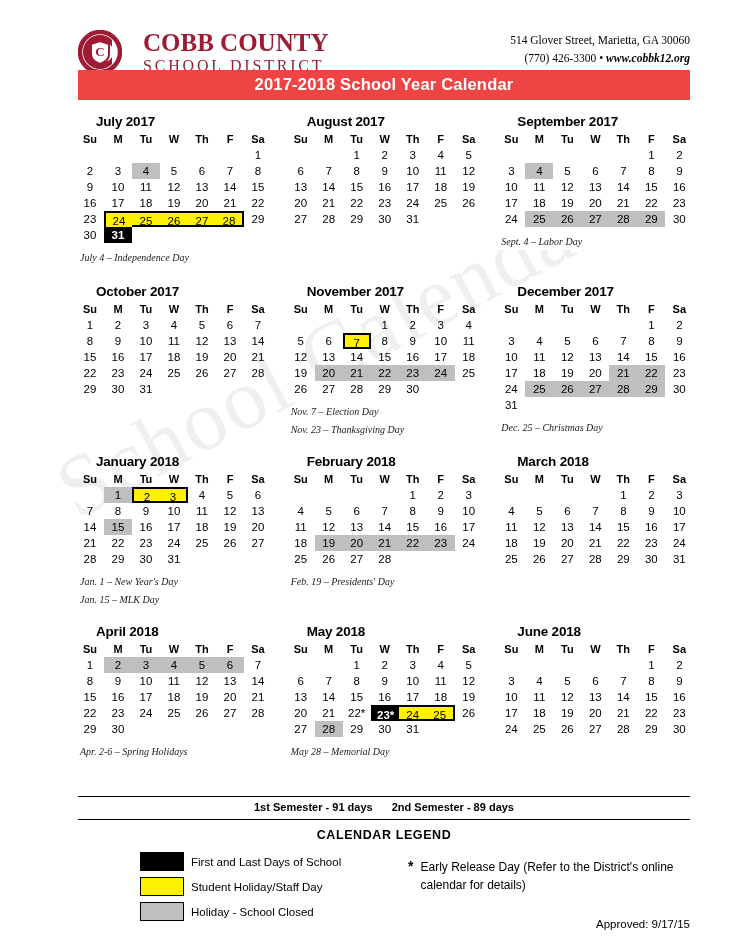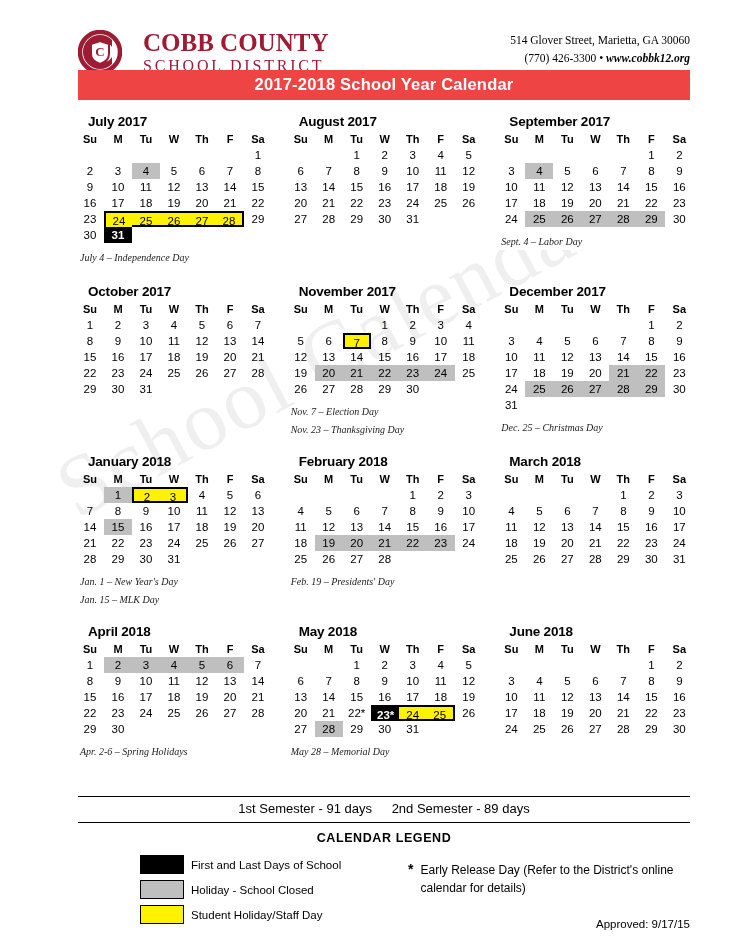--- a/index.html
+++ b/index.html
@@ -121,21 +121,21 @@
     grid-template-columns: repeat(3, 1fr);
     grid-auto-rows: 170px;
     column-gap: 12px;
   }
   .month {
     position: relative;
   }
   .month-name {
     font-size: 13.5px;
     font-weight: bold;
-    margin: 0 0 3px 12px;
+    margin: 0 0 3px 20px;
     letter-spacing: -0.2px;
   }
   table.cal {
     border-collapse: collapse;
     width: 196px;
     table-layout: fixed;
   }
   table.cal th {
     font-size: 11px;
     font-weight: bold;
@@ -186,22 +186,22 @@
     z-index: 2;
     margin: 2px 46px 0 78px;
   }
   .rule {
     border: 0;
     border-top: 1.6px solid #000;
     margin: 0;
   }
   .semesters {
     text-align: center;
-    font-size: 13px;
-    font-weight: normal;
+    font-size: 11px;
+    font-weight: bold;
     padding: 4px 0 6px 0;
   }
   .semesters span { margin: 0 8px; }
   .legend-title {
     text-align: center;
     font-size: 12.5px;
     font-weight: bold;
     letter-spacing: 0.6px;
     padding: 8px 0 10px 0;
   }
@@ -1972,26 +1972,26 @@
     </div>
     <hr class="rule">
     <div class="legend-title">CALENDAR LEGEND</div>
     <div class="legend-body">
       <div class="legend-left" id="legend-list">
           <div class="legend-row">
             <div class="swatch black"></div>
             <div class="legend-label">First and Last Days of School</div>
           </div>
           <div class="legend-row">
+            <div class="swatch yellow"></div>
+            <div class="legend-label">Student Holiday/Staff Day</div>
+          </div>
+          <div class="legend-row">
             <div class="swatch gray"></div>
             <div class="legend-label">Holiday - School Closed</div>
-          </div>
-          <div class="legend-row">
-            <div class="swatch yellow"></div>
-            <div class="legend-label">Student Holiday/Staff Day</div>
           </div>
         </div>
       <div class="legend-right">
         <span class="asterisk">*</span>
         <span class="legend-note">Early Release Day (Refer to the District's online calendar for details)</span>
       </div>
     </div>
   </div>
 
   <div class="approved">Approved: 9/17/15</div>

